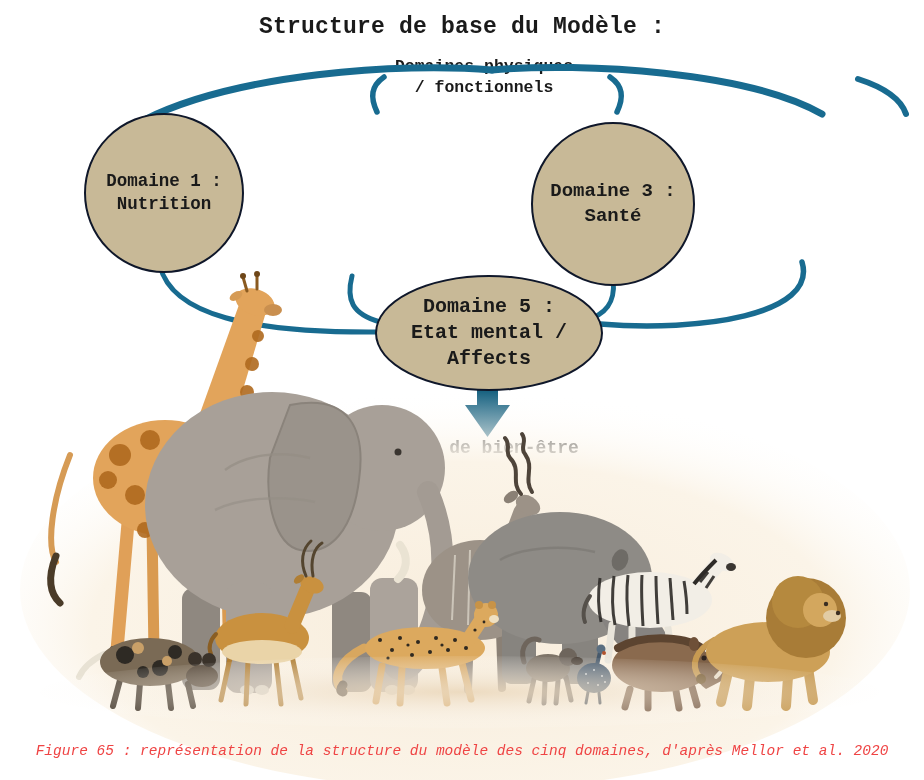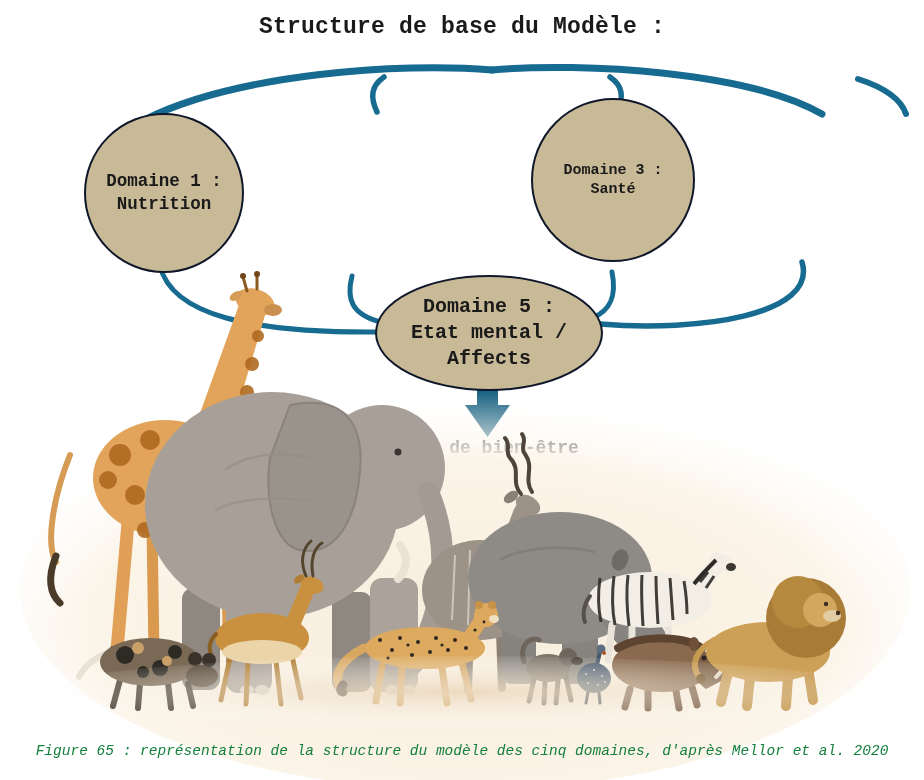--- a/index.html
+++ b/index.html
@@ -8,36 +8,40 @@
   .title{position:absolute;left:0;top:14px;width:924px;text-align:center;
          font-size:23px;font-weight:bold;letter-spacing:.2px;}
   .bracket-label{position:absolute;left:334px;top:57px;width:300px;text-align:center;
          font-size:16.5px;font-weight:bold;line-height:1.25;}
   svg.layer{position:absolute;left:0;top:0;pointer-events:none;}
   .circle{position:absolute;border-radius:50%;background:#C8B997;border:2px solid #0f172a;
           display:flex;flex-direction:column;align-items:center;justify-content:center;
           text-align:center;font-weight:bold;line-height:1.3;}
   .c1{left:84px;top:113px;width:156px;height:156px;font-size:17.5px;}
   .c2{left:277px;top:112px;width:166px;height:166px;font-size:16.5px;}
-  .c3{left:531px;top:98px;width:160px;height:160px;font-size:15px;}
+  .c3{left:531px;top:122px;width:160px;height:160px;font-size:19px;}
   .c4{left:730px;top:111px;width:164px;height:162px;font-size:17.5px;}
   .c4 .sub{font-size:14.5px;}
   .c5{left:375px;top:275px;width:224px;height:112px;border-radius:50%;font-size:20px;}
   .outcome{position:absolute;left:337px;top:438px;width:300px;text-align:center;
            font-size:18px;font-weight:bold;}
   .caption{position:absolute;left:0;top:743px;width:924px;text-align:center;
-           font-style:italic;font-size:14.5px;color:#15803d;}
+           font-style:italic;font-size:14.5px;color:#ef4444;}
 </style>
 </head>
 <body>
 
 <div class="figure">
 
   <div class="title">Structure de base du Modèle :</div>
 
+  <div class="bracket-label">
+    <div>Domaines physiques</div>
+    <div>/ fonctionnels</div>
+  </div>
 
   <svg class="layer" width="924" height="780" viewBox="0 0 924 780">
     <g stroke="#186B90" fill="none" stroke-linecap="round">
       <path stroke-width="7" d="M 492 70 C 400 62, 235 74, 144 120"></path>
       <path stroke-width="7" d="M 492 70 C 585 62, 748 72, 822 114"></path>
       <path stroke-width="6" d="M 858 79 C 886 88, 901 99, 906 114"></path>
       <path stroke-width="5.5" d="M 384 77 C 371 86, 370 97, 377 112"></path>
       <path stroke-width="5.5" d="M 610 77 C 623 86, 624 97, 617 112"></path>
       <path stroke-width="5" d="M 160 266 C 172 315, 250 333, 378 332"></path>
       <path stroke-width="5" d="M 352 276 C 346 300, 352 314, 380 322"></path>

